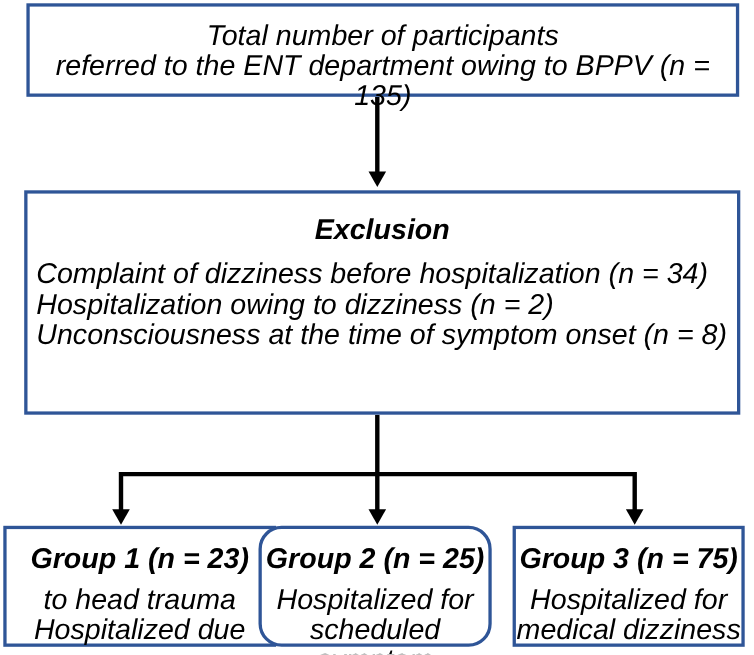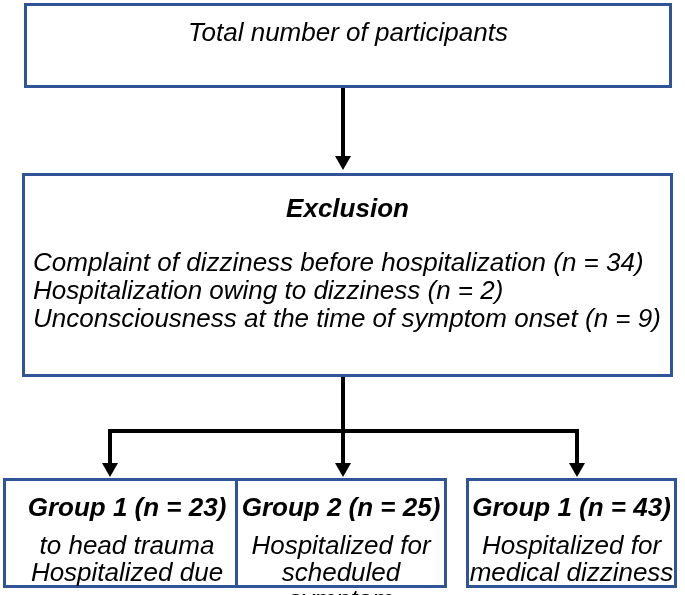--- a/index.html
+++ b/index.html
@@ -49,21 +49,21 @@
   }
   .exclusion-box {
     left: 22px; top: 173px;
     width: 651px; height: 204px;
     padding-top: 19px;
   }
   .exclusion-title {
     text-align: center;
     font-weight: bold;
     line-height: 27px;
-    margin-bottom: 26px;
+    margin-bottom: 12px;
   }
   .exclusion-items {
     padding-left: 8px;
   }
   .exclusion-items .item {
     line-height: 28px;
     white-space: nowrap;
   }
   .group-box {
     top: 478px;
@@ -71,21 +71,21 @@
     text-align: center;
     padding-top: 13px;
   }
   .group-box .g-title {
     font-weight: bold;
     line-height: 27px;
     margin-bottom: 11px;
   }
   .group-box .g-line { line-height: 27px; }
   .group-1 { left: 3px;   width: 248px; }
-  .group-2 { left: 235px; width: 212px; }
+  .group-2 { left: 235px; width: 212px; border-radius: 21px; }
   .group-3 { left: 466px; width: 211px; }
 </style>
 </head>
 <body>
 
 <div class="canvas">
 
   <svg class="arrows" width="685" height="595" viewBox="0 0 685 595" xmlns="http://www.w3.org/2000/svg">
     <g>
       <line x1="343" y1="88" x2="343" y2="157"></line>
@@ -97,42 +97,43 @@
     </g>
     <g>
       <path d="M110 464 V431 H577 V464"></path>
       <polygon points="102,463 118,463 110,477"></polygon>
       <polygon points="569,463 585,463 577,477"></polygon>
     </g>
   </svg>
 
   <div class="box top-box">
     <div>Total number of participants</div>
+    <div>referred to the ENT department owing to BPPV (n = 135)</div>
   </div>
 
   <div class="box exclusion-box">
     <div class="exclusion-title">Exclusion</div>
     <div class="exclusion-items">
       <div class="item">Complaint of dizziness before hospitalization (n = 34)</div>
       <div class="item">Hospitalization owing to dizziness (n = 2)</div>
-      <div class="item">Unconsciousness at the time of symptom onset (n = 9)</div>
+      <div class="item">Unconsciousness at the time of symptom onset (n = 8)</div>
     </div>
   </div>
 
   <div class="box group-box group-1">
     <div class="g-title">Group 1 (n = 23)</div>
     <div class="g-line">to head trauma</div>
     <div class="g-line">Hospitalized due</div>
   </div>
 
   <div class="box group-box group-2">
     <div class="g-title">Group 2 (n = 25)</div>
     <div class="g-line">Hospitalized for</div>
     <div class="g-line">scheduled symptom</div>
   </div>
 
   <div class="box group-box group-3">
-    <div class="g-title">Group 1 (n = 43)</div>
+    <div class="g-title">Group 3 (n = 75)</div>
     <div class="g-line">Hospitalized for</div>
     <div class="g-line">medical dizziness</div>
   </div>
 
 </div>
 
 </body></html>

